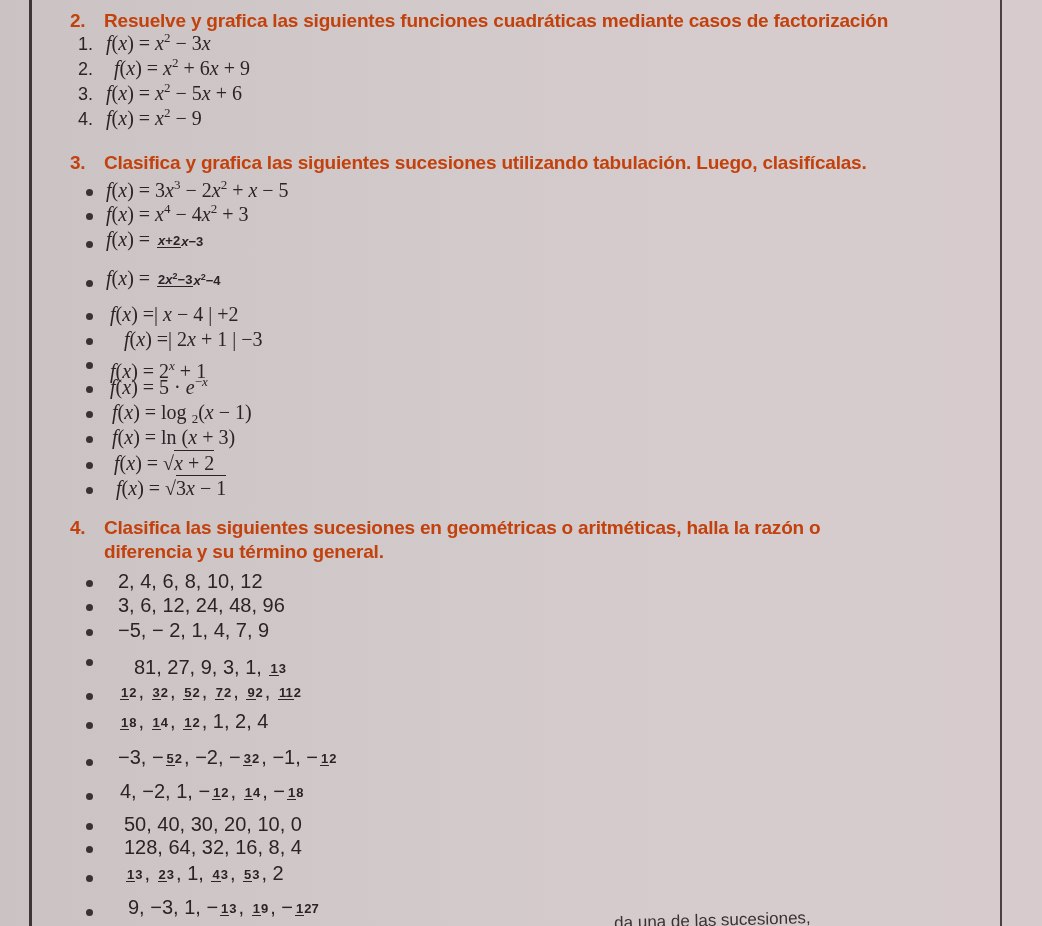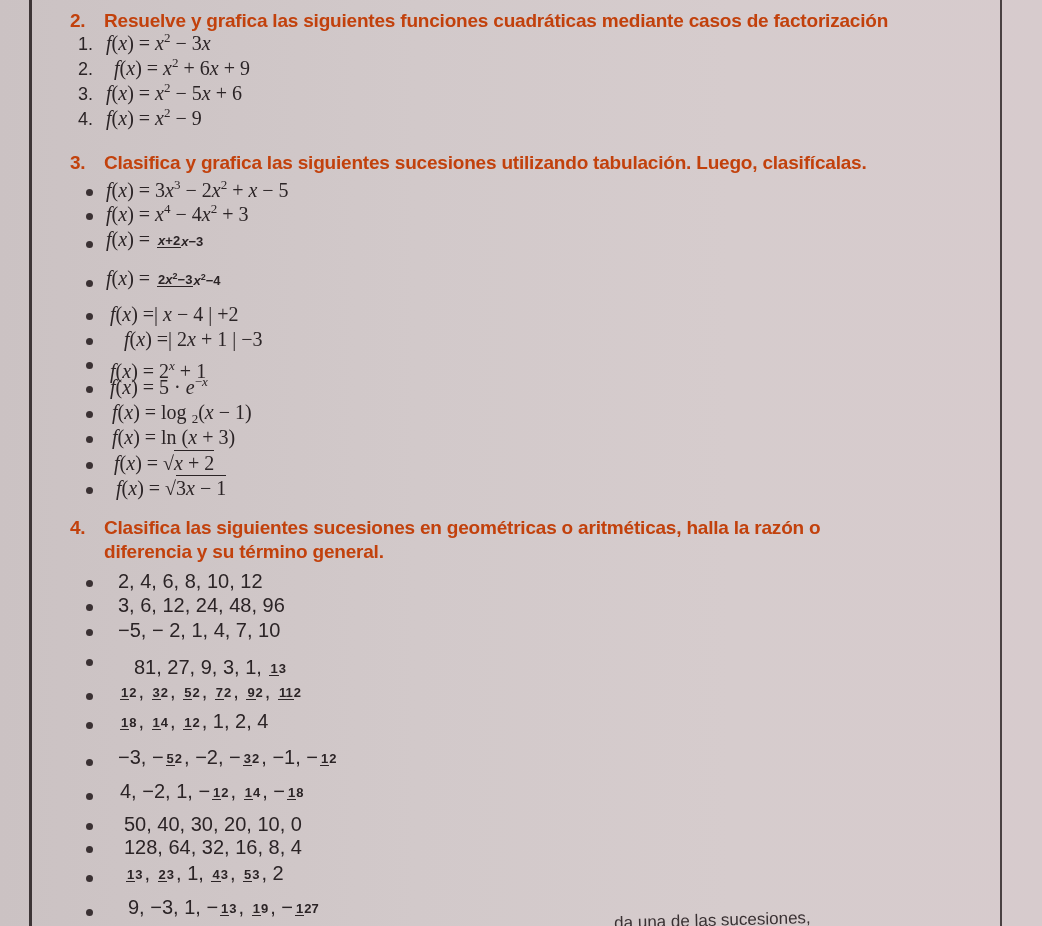--- a/index.html
+++ b/index.html
@@ -87,21 +87,21 @@
 <div class="heading" style="top:517px;">
   <span class="num">4.</span><span>Clasifica las siguientes sucesiones en geométricas o aritméticas, halla la razón o</span>
 </div>
 <div class="heading" style="top:541px; left:104px;">diferencia y su término general.</div>
 
 <div class="bullet" style="top:580px;"></div>
 <div class="line seq" style="left:118px; top:570px;">2, 4, 6, 8, 10, 12</div>
 <div class="bullet" style="top:604px;"></div>
 <div class="line seq" style="left:118px; top:594px;">3, 6, 12, 24, 48, 96</div>
 <div class="bullet" style="top:629px;"></div>
-<div class="line seq" style="left:118px; top:619px;">−5, − 2, 1, 4, 7, 10</div>
+<div class="line seq" style="left:118px; top:619px;">−5, − 2, 1, 4, 7, 9</div>
 <div class="bullet" style="top:659px;"></div>
 <div class="line seq" style="left:118px; top:656px;margin-left:16px;">81, 27, 9, 3, 1, <span class="frac">
       <span class="n">1</span>
       <span>3</span>
     </span></div>
 <div class="bullet" style="top:693px;"></div>
 <div class="line seq" style="left:118px; top:680px;"><span class="frac">
       <span class="n">1</span>
       <span>2</span>
     </span>, <span class="frac">

